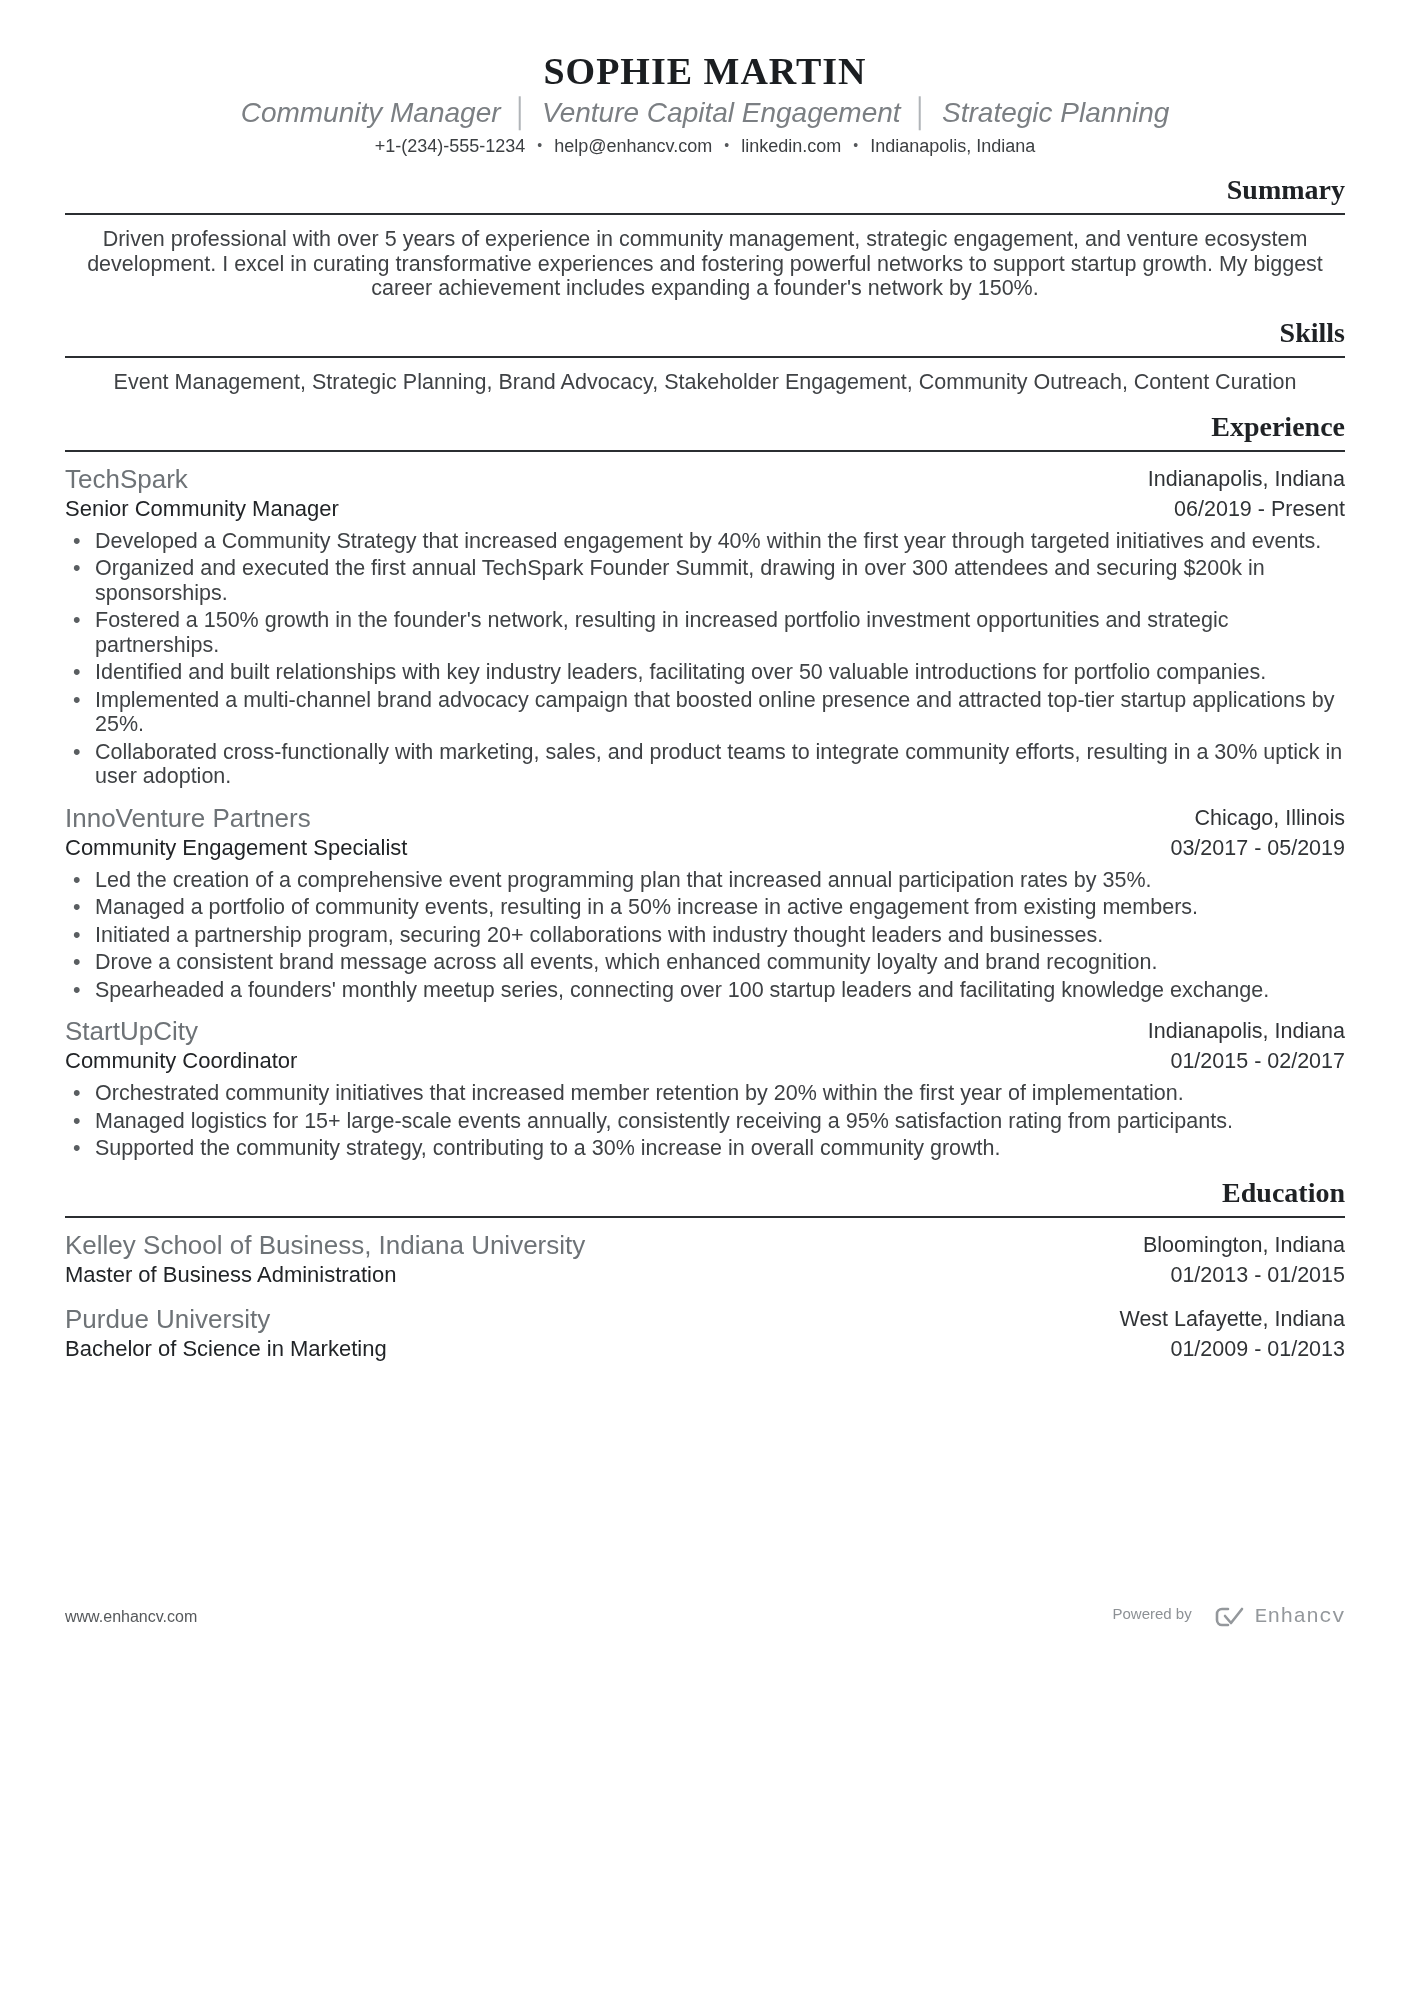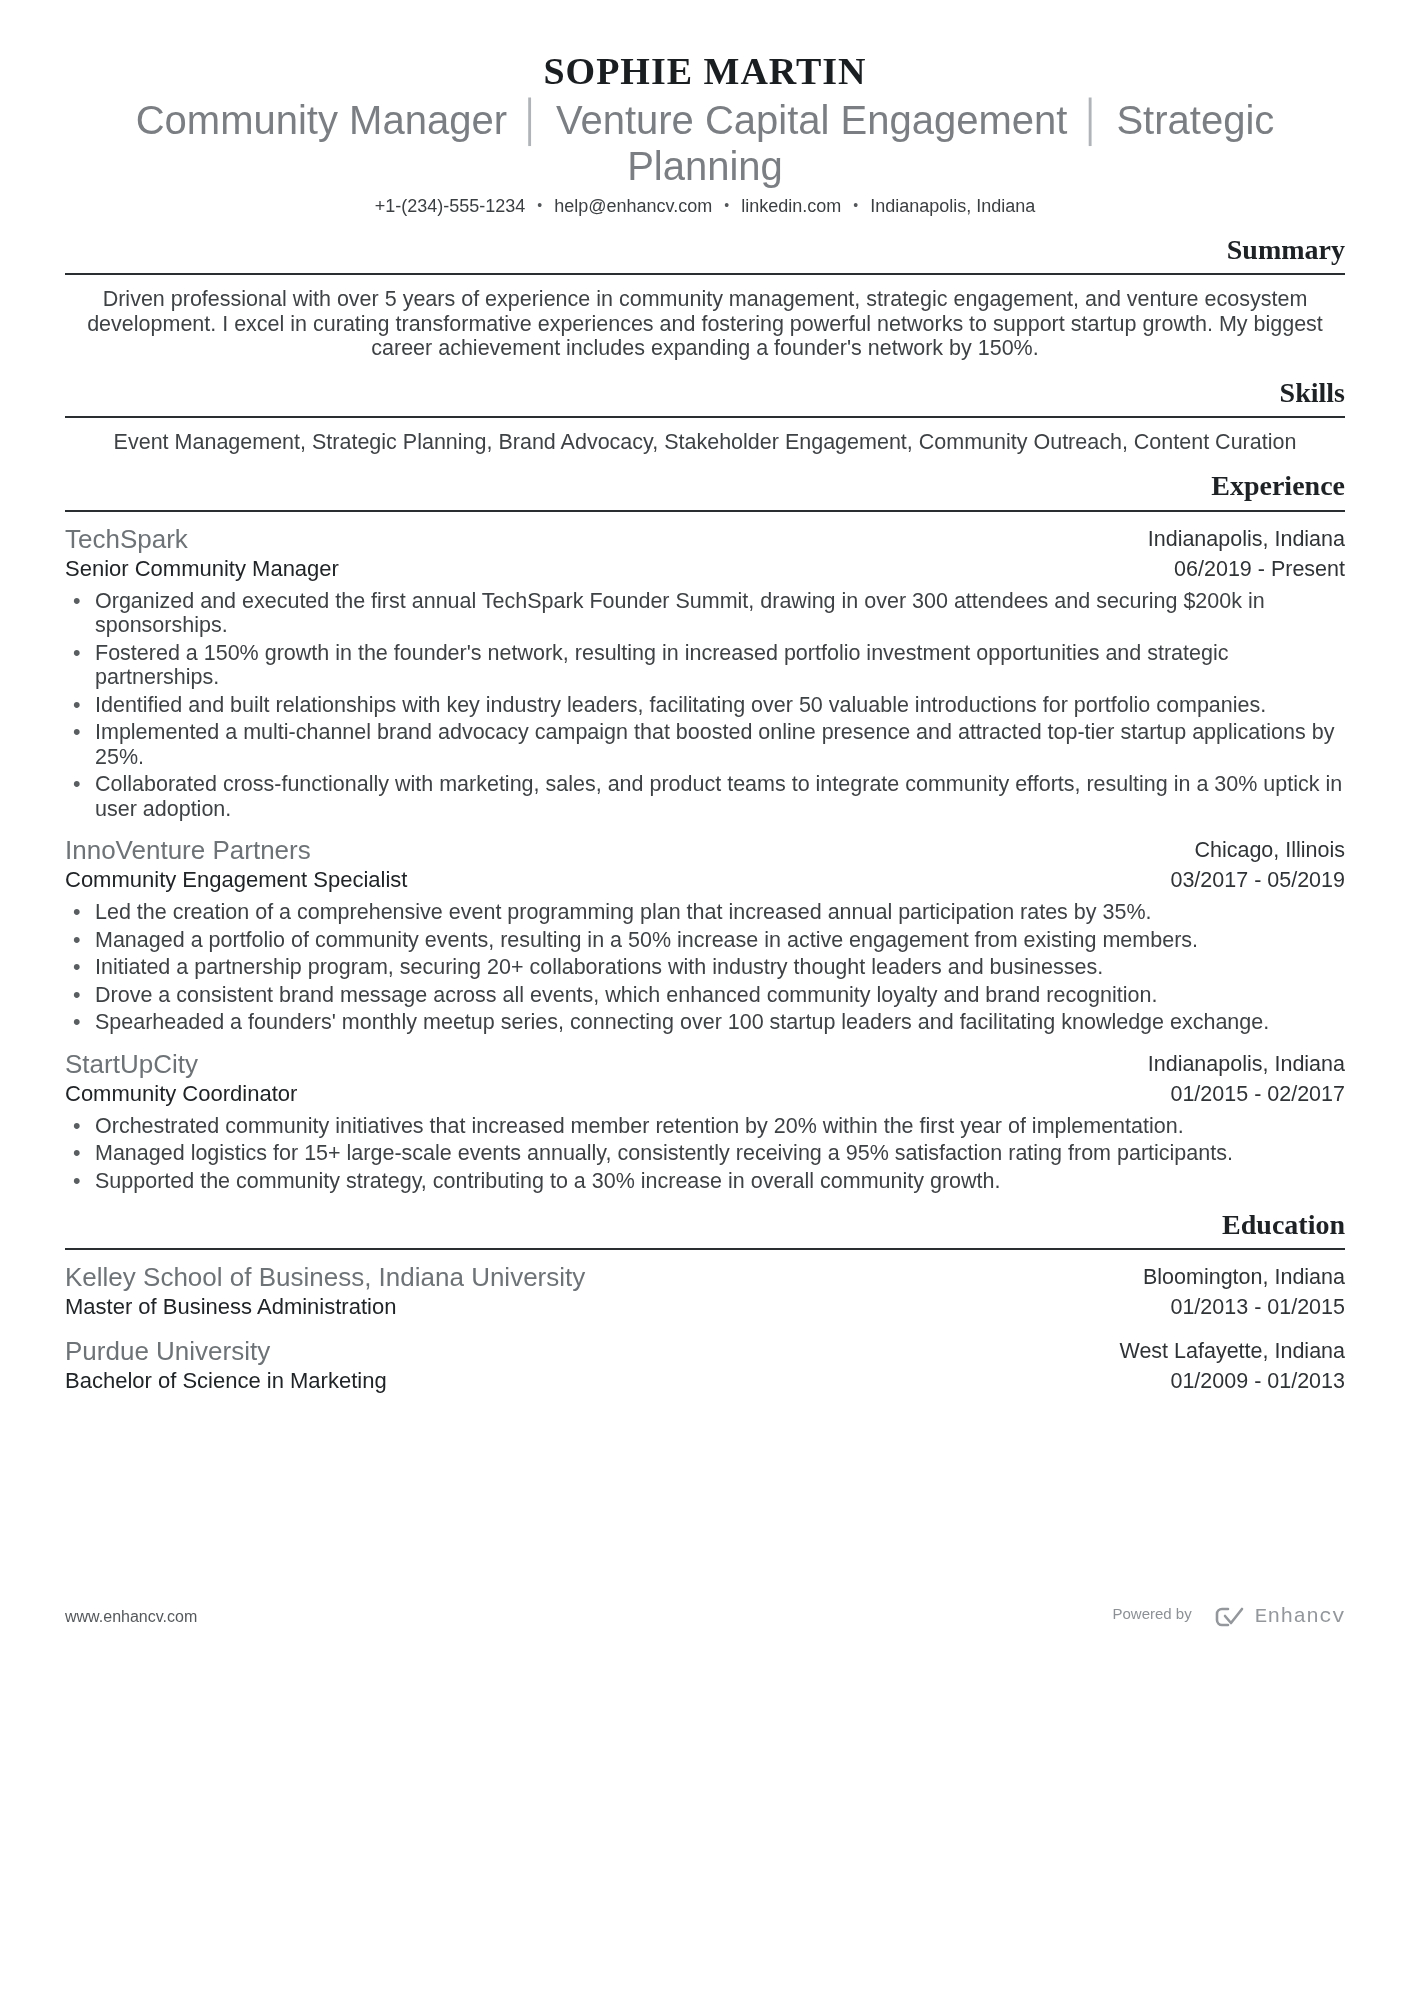--- a/index.html
+++ b/index.html
@@ -20,24 +20,25 @@
     font-size: 38px;
     line-height: 1.15;
     font-weight: 700;
     text-align: center;
     color: #1b1e21;
     letter-spacing: 1px;
   }
   .headline {
     margin-top: 3px;
     text-align: center;
-    font-size: 40px;
+    font-size: 28px;
     line-height: 1.15;
     color: #7b7f83;
     font-weight: 400;
+    font-style: italic;
   }
   .headline .sep { color: #b0b4b8; margin: 0 12px; font-weight: 300; }
   .contact {
     margin-top: 6px;
     text-align: center;
     font-size: 18px;
     line-height: 1.3;
     color: #3c3f42;
   }
   .contact .dot { color: #55585b; margin: 0 12px; font-size: 14px; vertical-align: 2px; }
@@ -153,20 +154,21 @@
         <div class="entry-left">
           <div class="org">TechSpark</div>
           <div class="role">Senior Community Manager</div>
         </div>
         <div class="entry-right">
           <div class="meta-location">Indianapolis, Indiana</div>
           <div class="meta-dates">06/2019 - Present</div>
         </div>
       </div>
       <ul class="bullets">
+        <li>Developed a Community Strategy that increased engagement by 40% within the first year through targeted initiatives and events.</li>
         <li>Organized and executed the first annual TechSpark Founder Summit, drawing in over 300 attendees and securing $200k in sponsorships.</li>
         <li>Fostered a 150% growth in the founder's network, resulting in increased portfolio investment opportunities and strategic partnerships.</li>
         <li>Identified and built relationships with key industry leaders, facilitating over 50 valuable introductions for portfolio companies.</li>
         <li>Implemented a multi-channel brand advocacy campaign that boosted online presence and attracted top-tier startup applications by 25%.</li>
         <li>Collaborated cross-functionally with marketing, sales, and product teams to integrate community efforts, resulting in a 30% uptick in user adoption.</li>
       </ul>
     </article>
 
     <article class="entry">
       <div class="entry-header">

